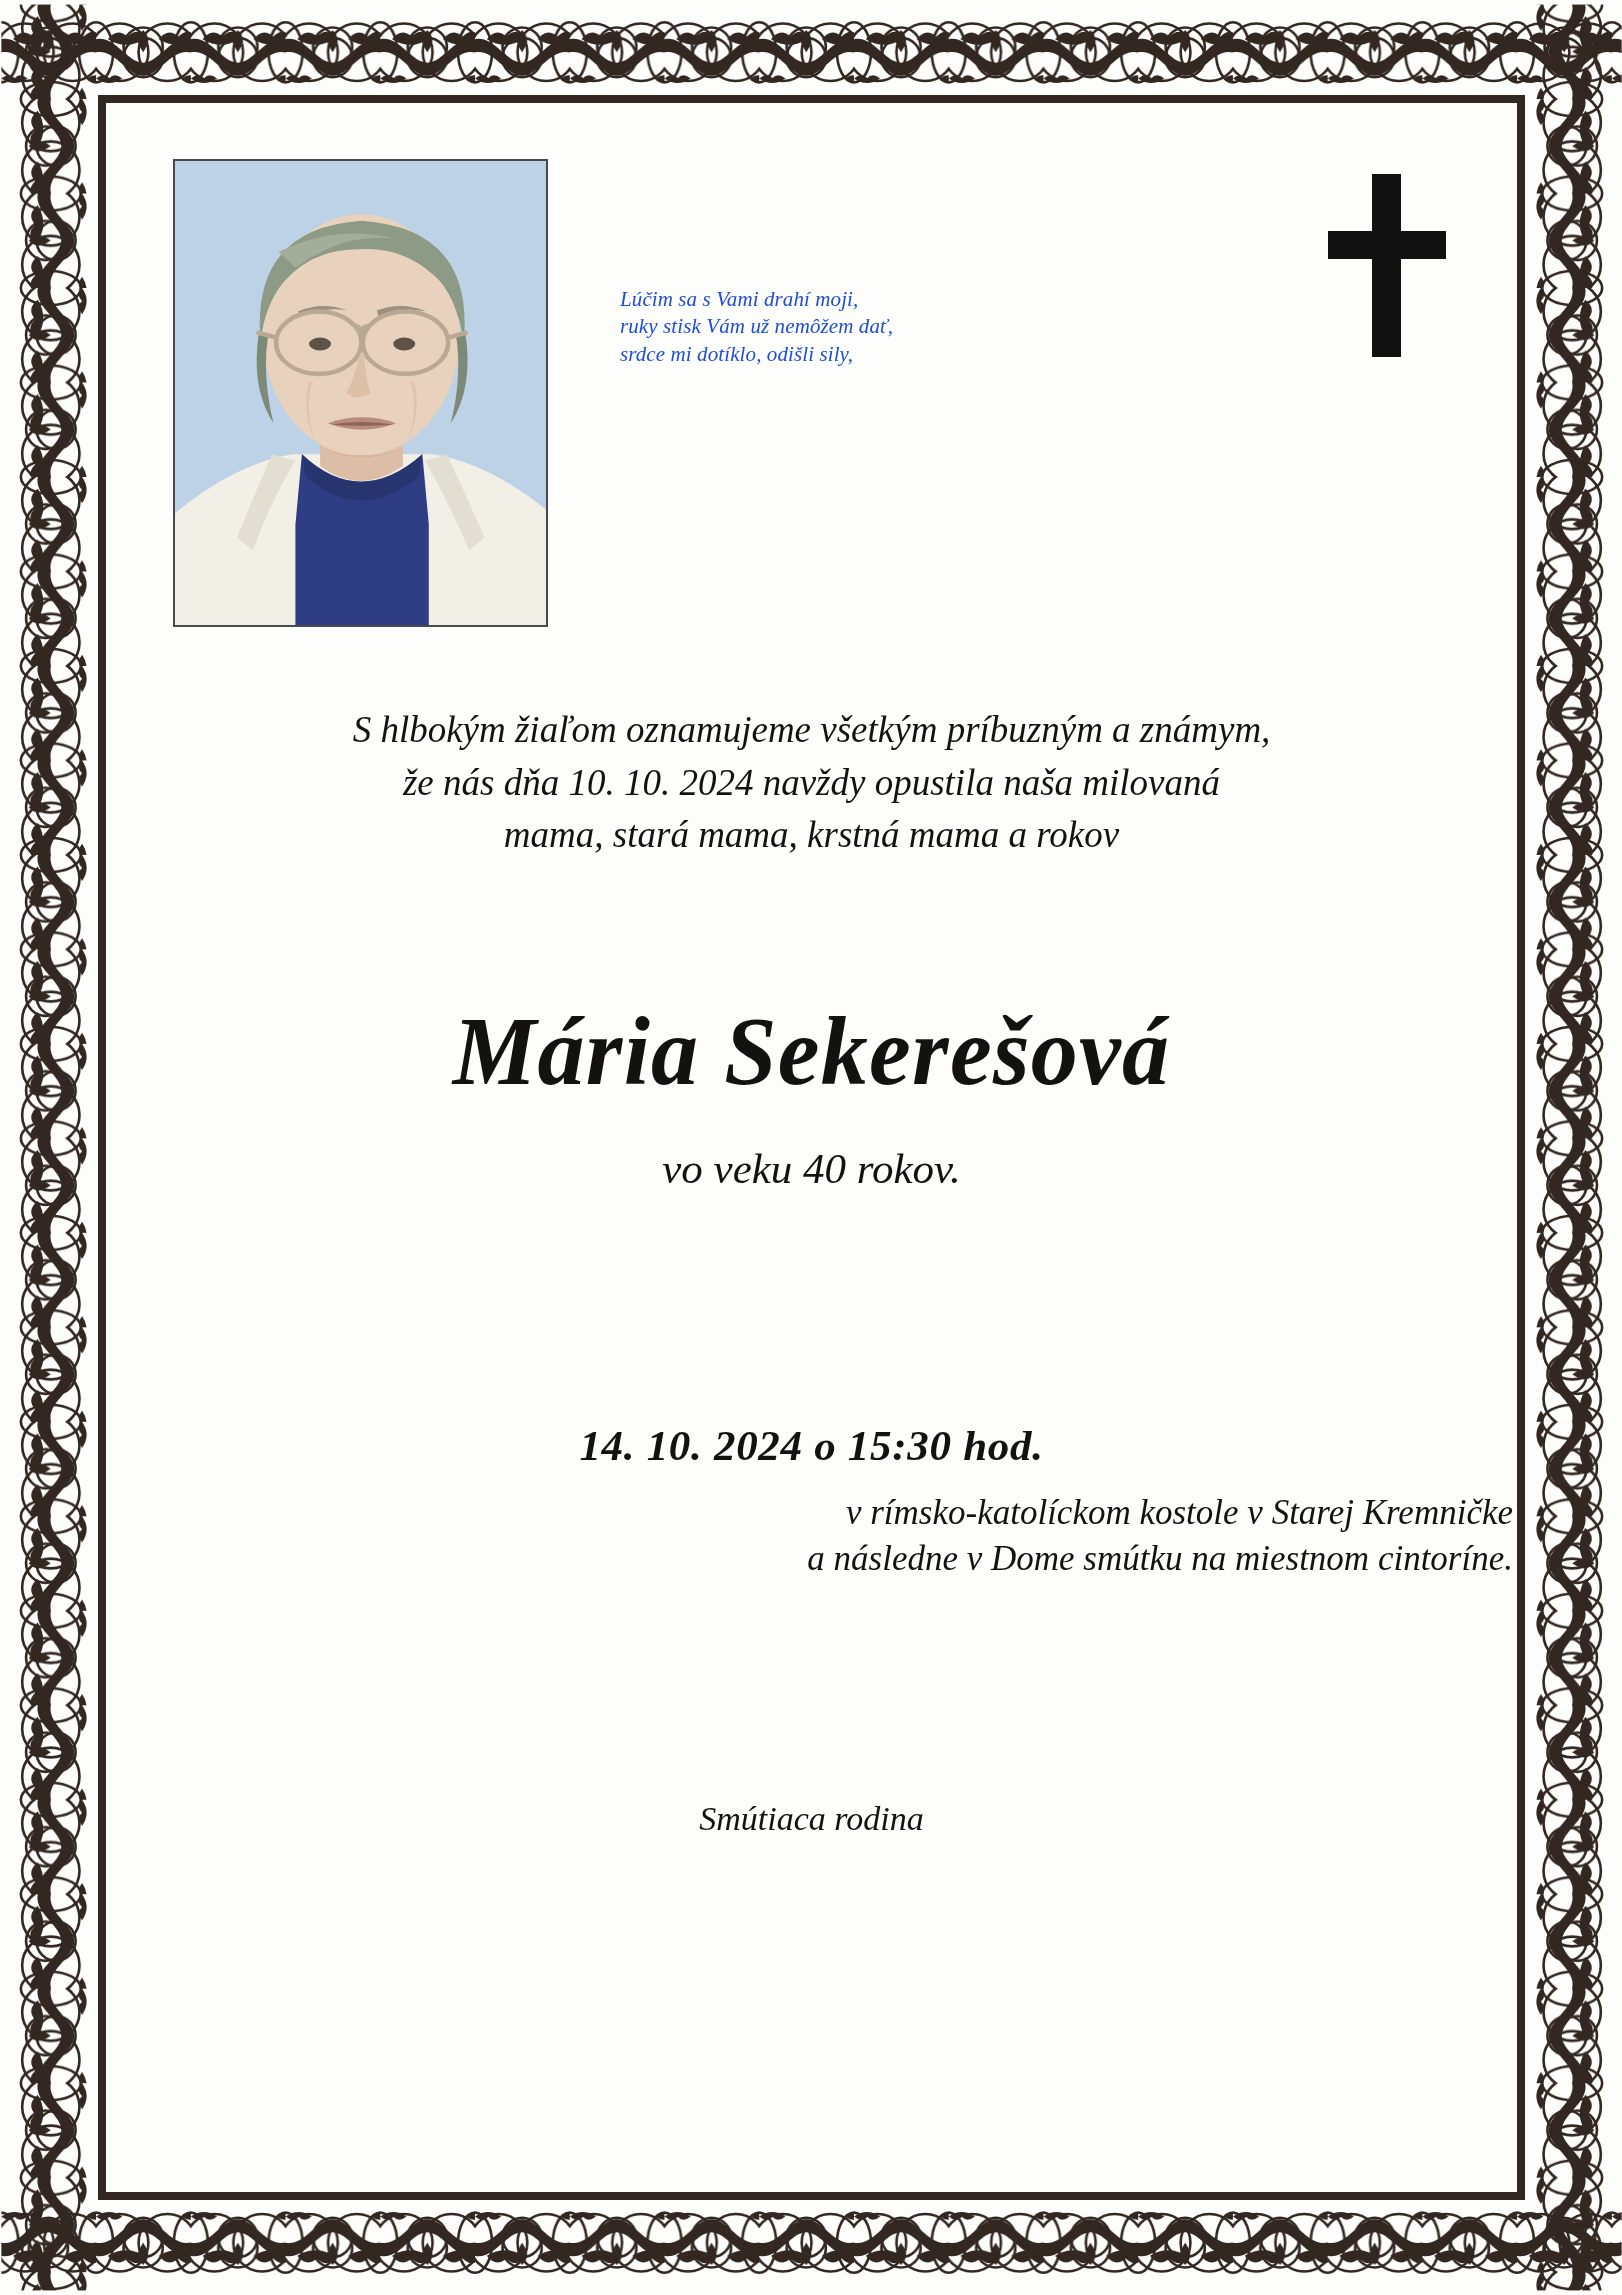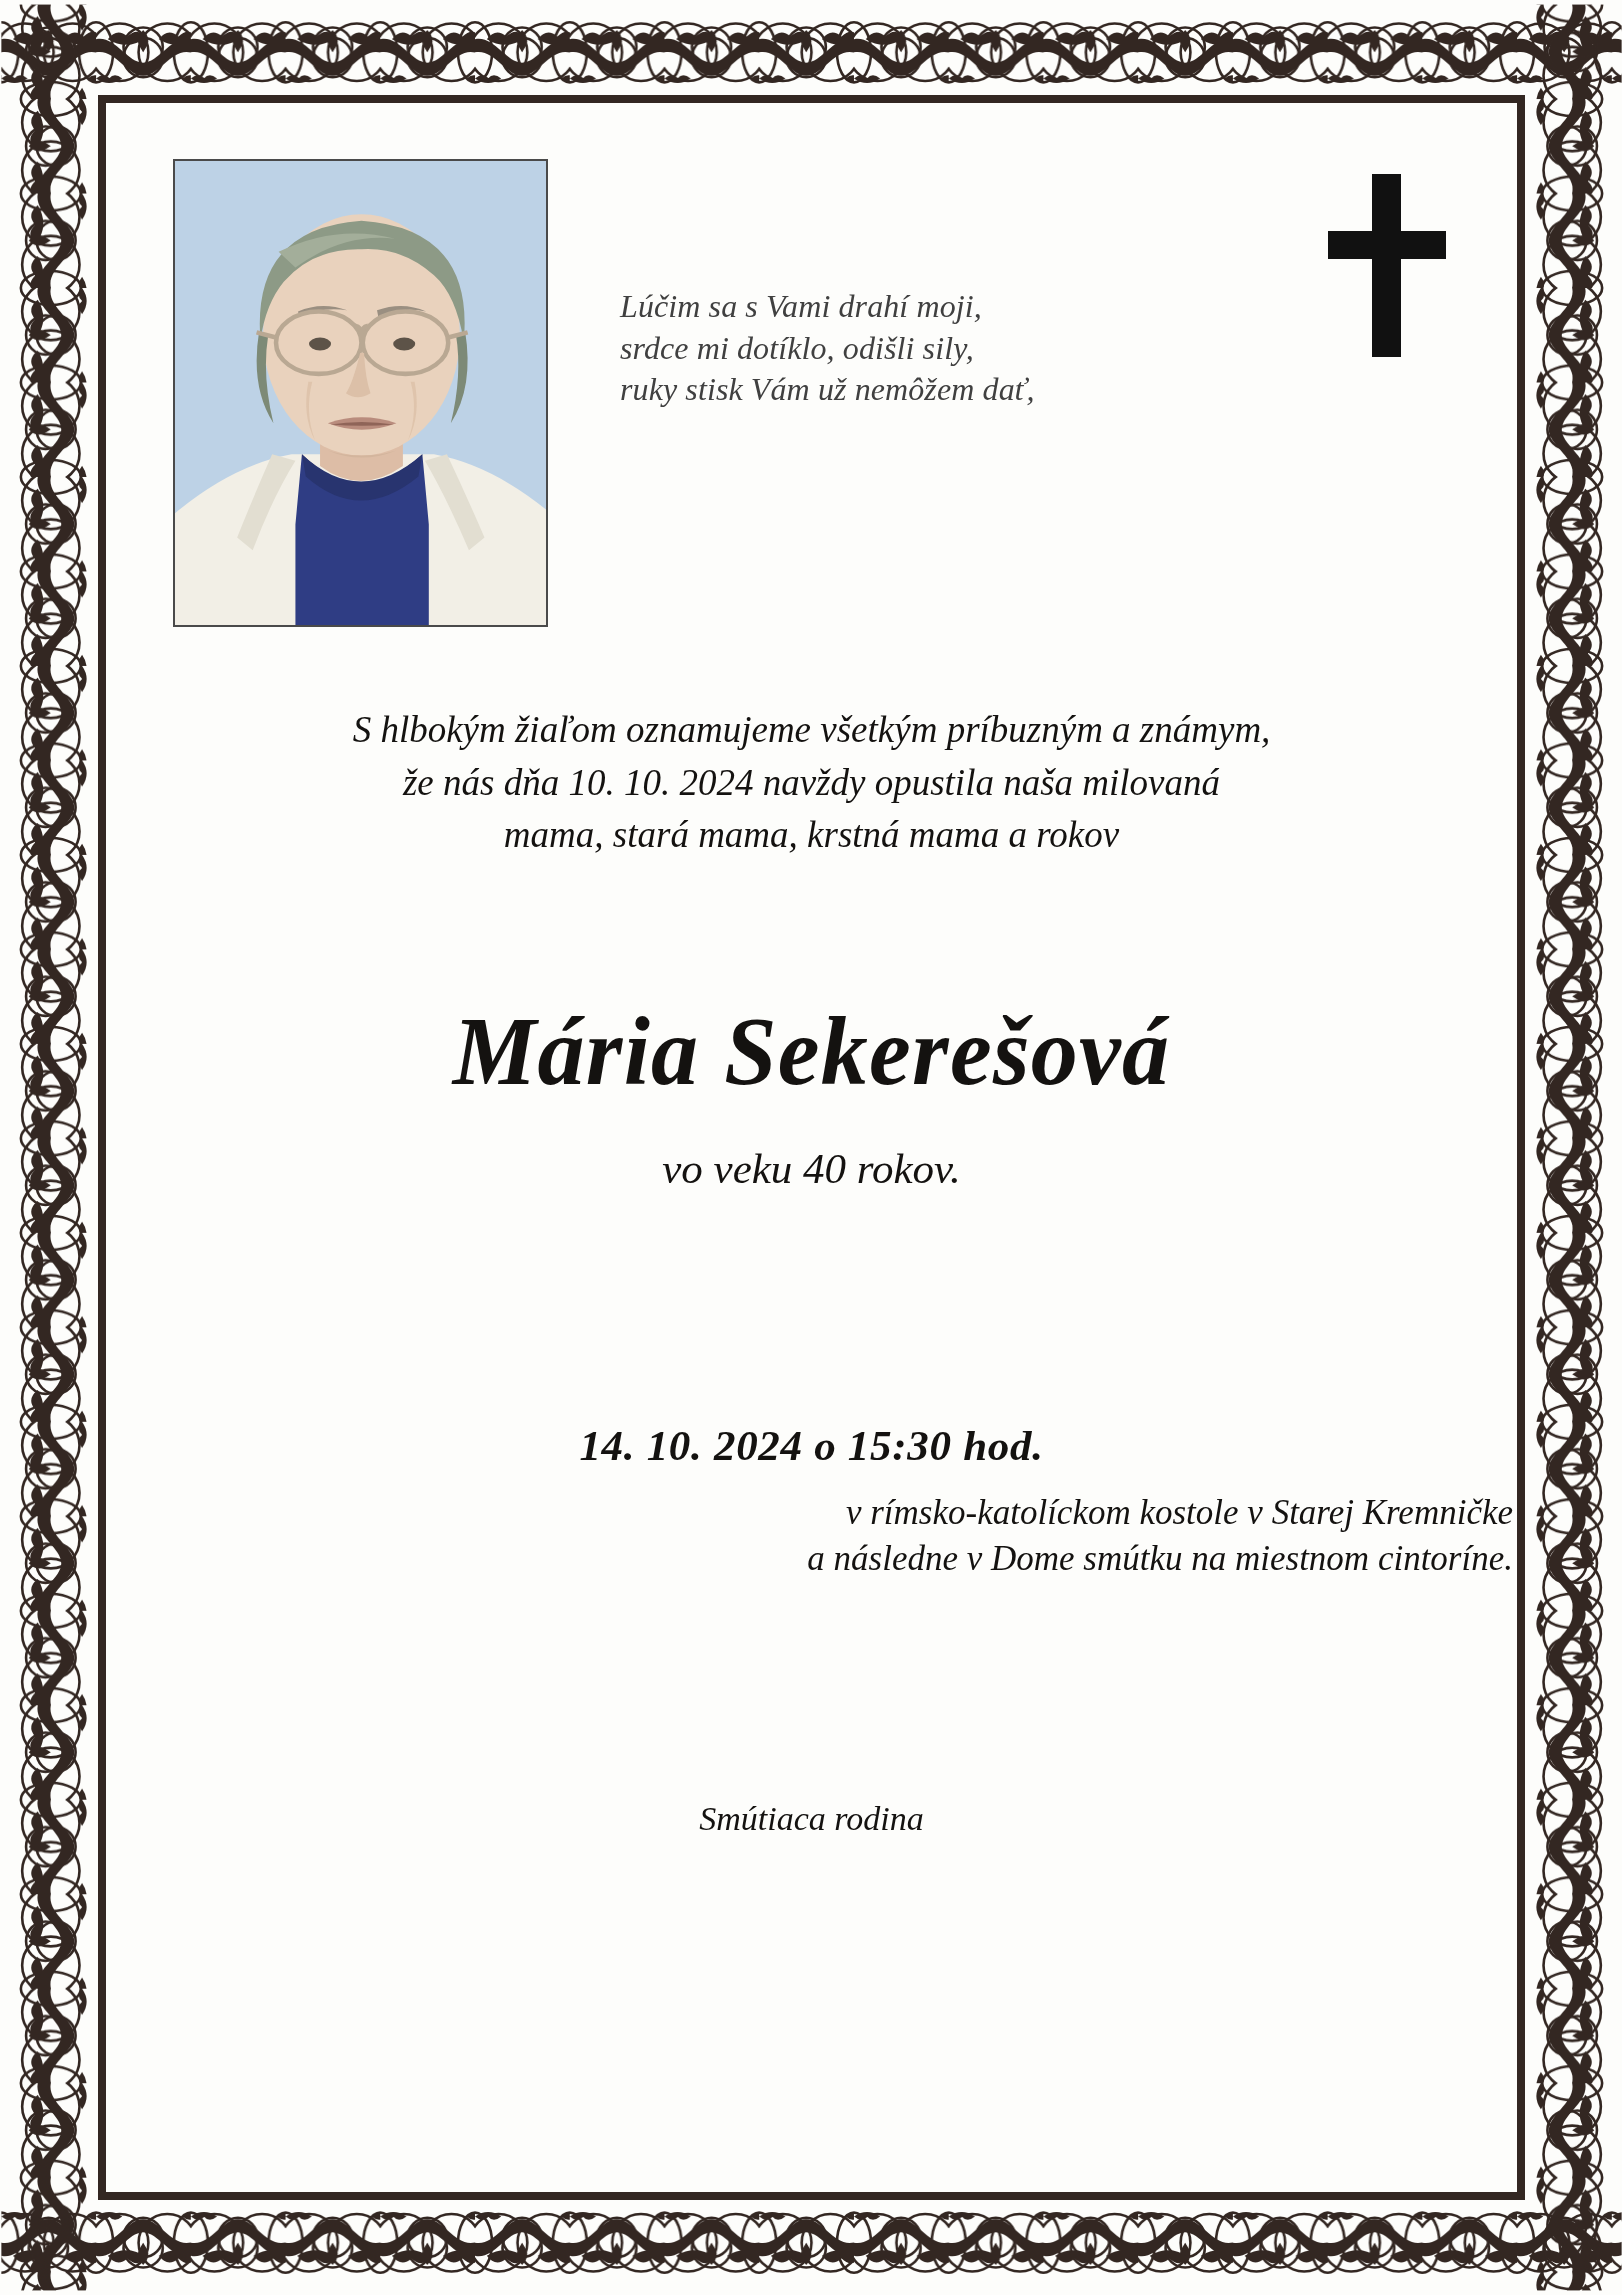--- a/index.html
+++ b/index.html
@@ -89,23 +89,23 @@
     background: #111111;
   }
 
   
   .poem {
     position: absolute;
     left: 510px;
     top: 179px;
     width: 654px;
     font-style: italic;
-    font-size: 32px;
+    font-size: 21px;
     line-height: 1.30;
-    color: #404040;
+    color: #1d4ed8;
     letter-spacing: 0.1px;
   }
   .poem div { white-space: nowrap; }
 
   
   .center-col {
     position: absolute;
     left: 0;
     right: 0;
     text-align: center;
@@ -303,22 +303,22 @@
       </svg>
     </div>
 
     <div class="cross">
       <div class="bar-v"></div>
       <div class="bar-h"></div>
     </div>
 
     <div class="poem">
       <div>Lúčim sa s Vami drahí moji,</div>
+      <div>ruky stisk Vám už nemôžem dať,</div>
       <div>srdce mi dotíklo, odišli sily,</div>
-      <div>ruky stisk Vám už nemôžem dať,</div>
     </div>
 
     <div class="center-col announce">
       <div>S hlbokým žiaľom oznamujeme všetkým príbuzným a známym,</div>
       <div>že nás dňa 10. 10. 2024 navždy opustila naša milovaná</div>
       <div>mama, stará mama, krstná mama a rokov</div>
     </div>
 
     <div class="center-col deceased-name">Mária  Sekerešová</div>
 

